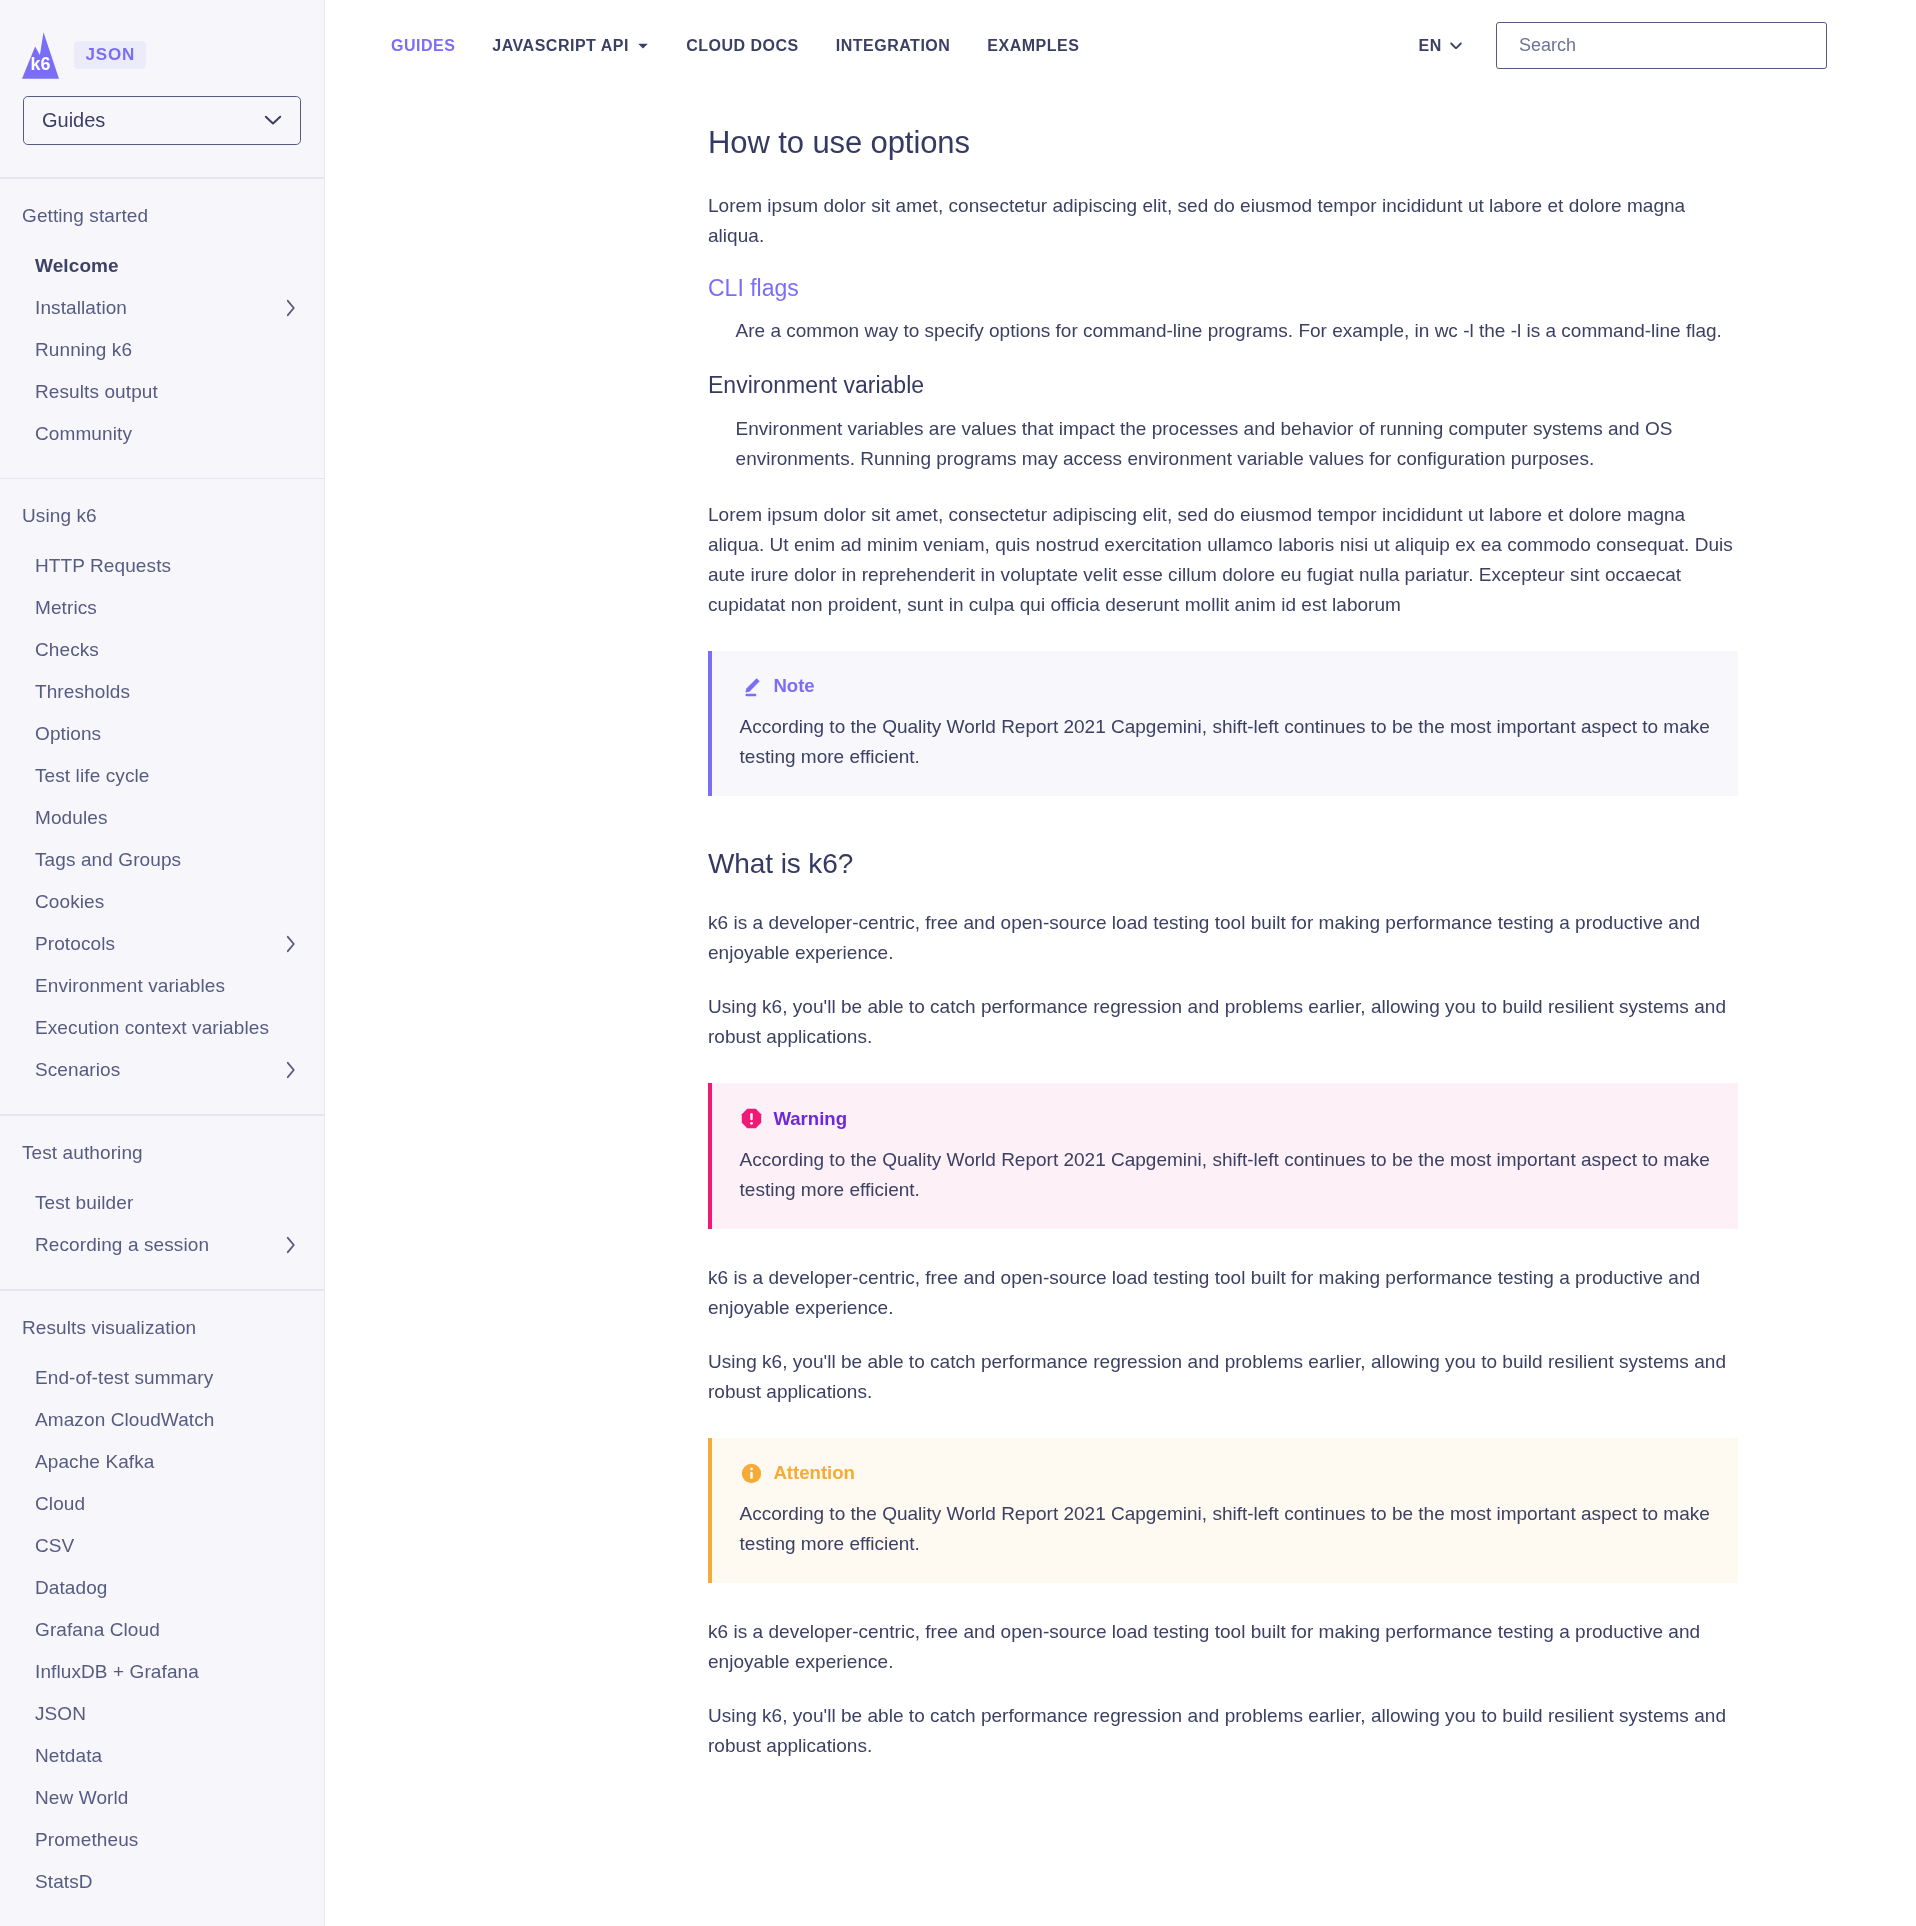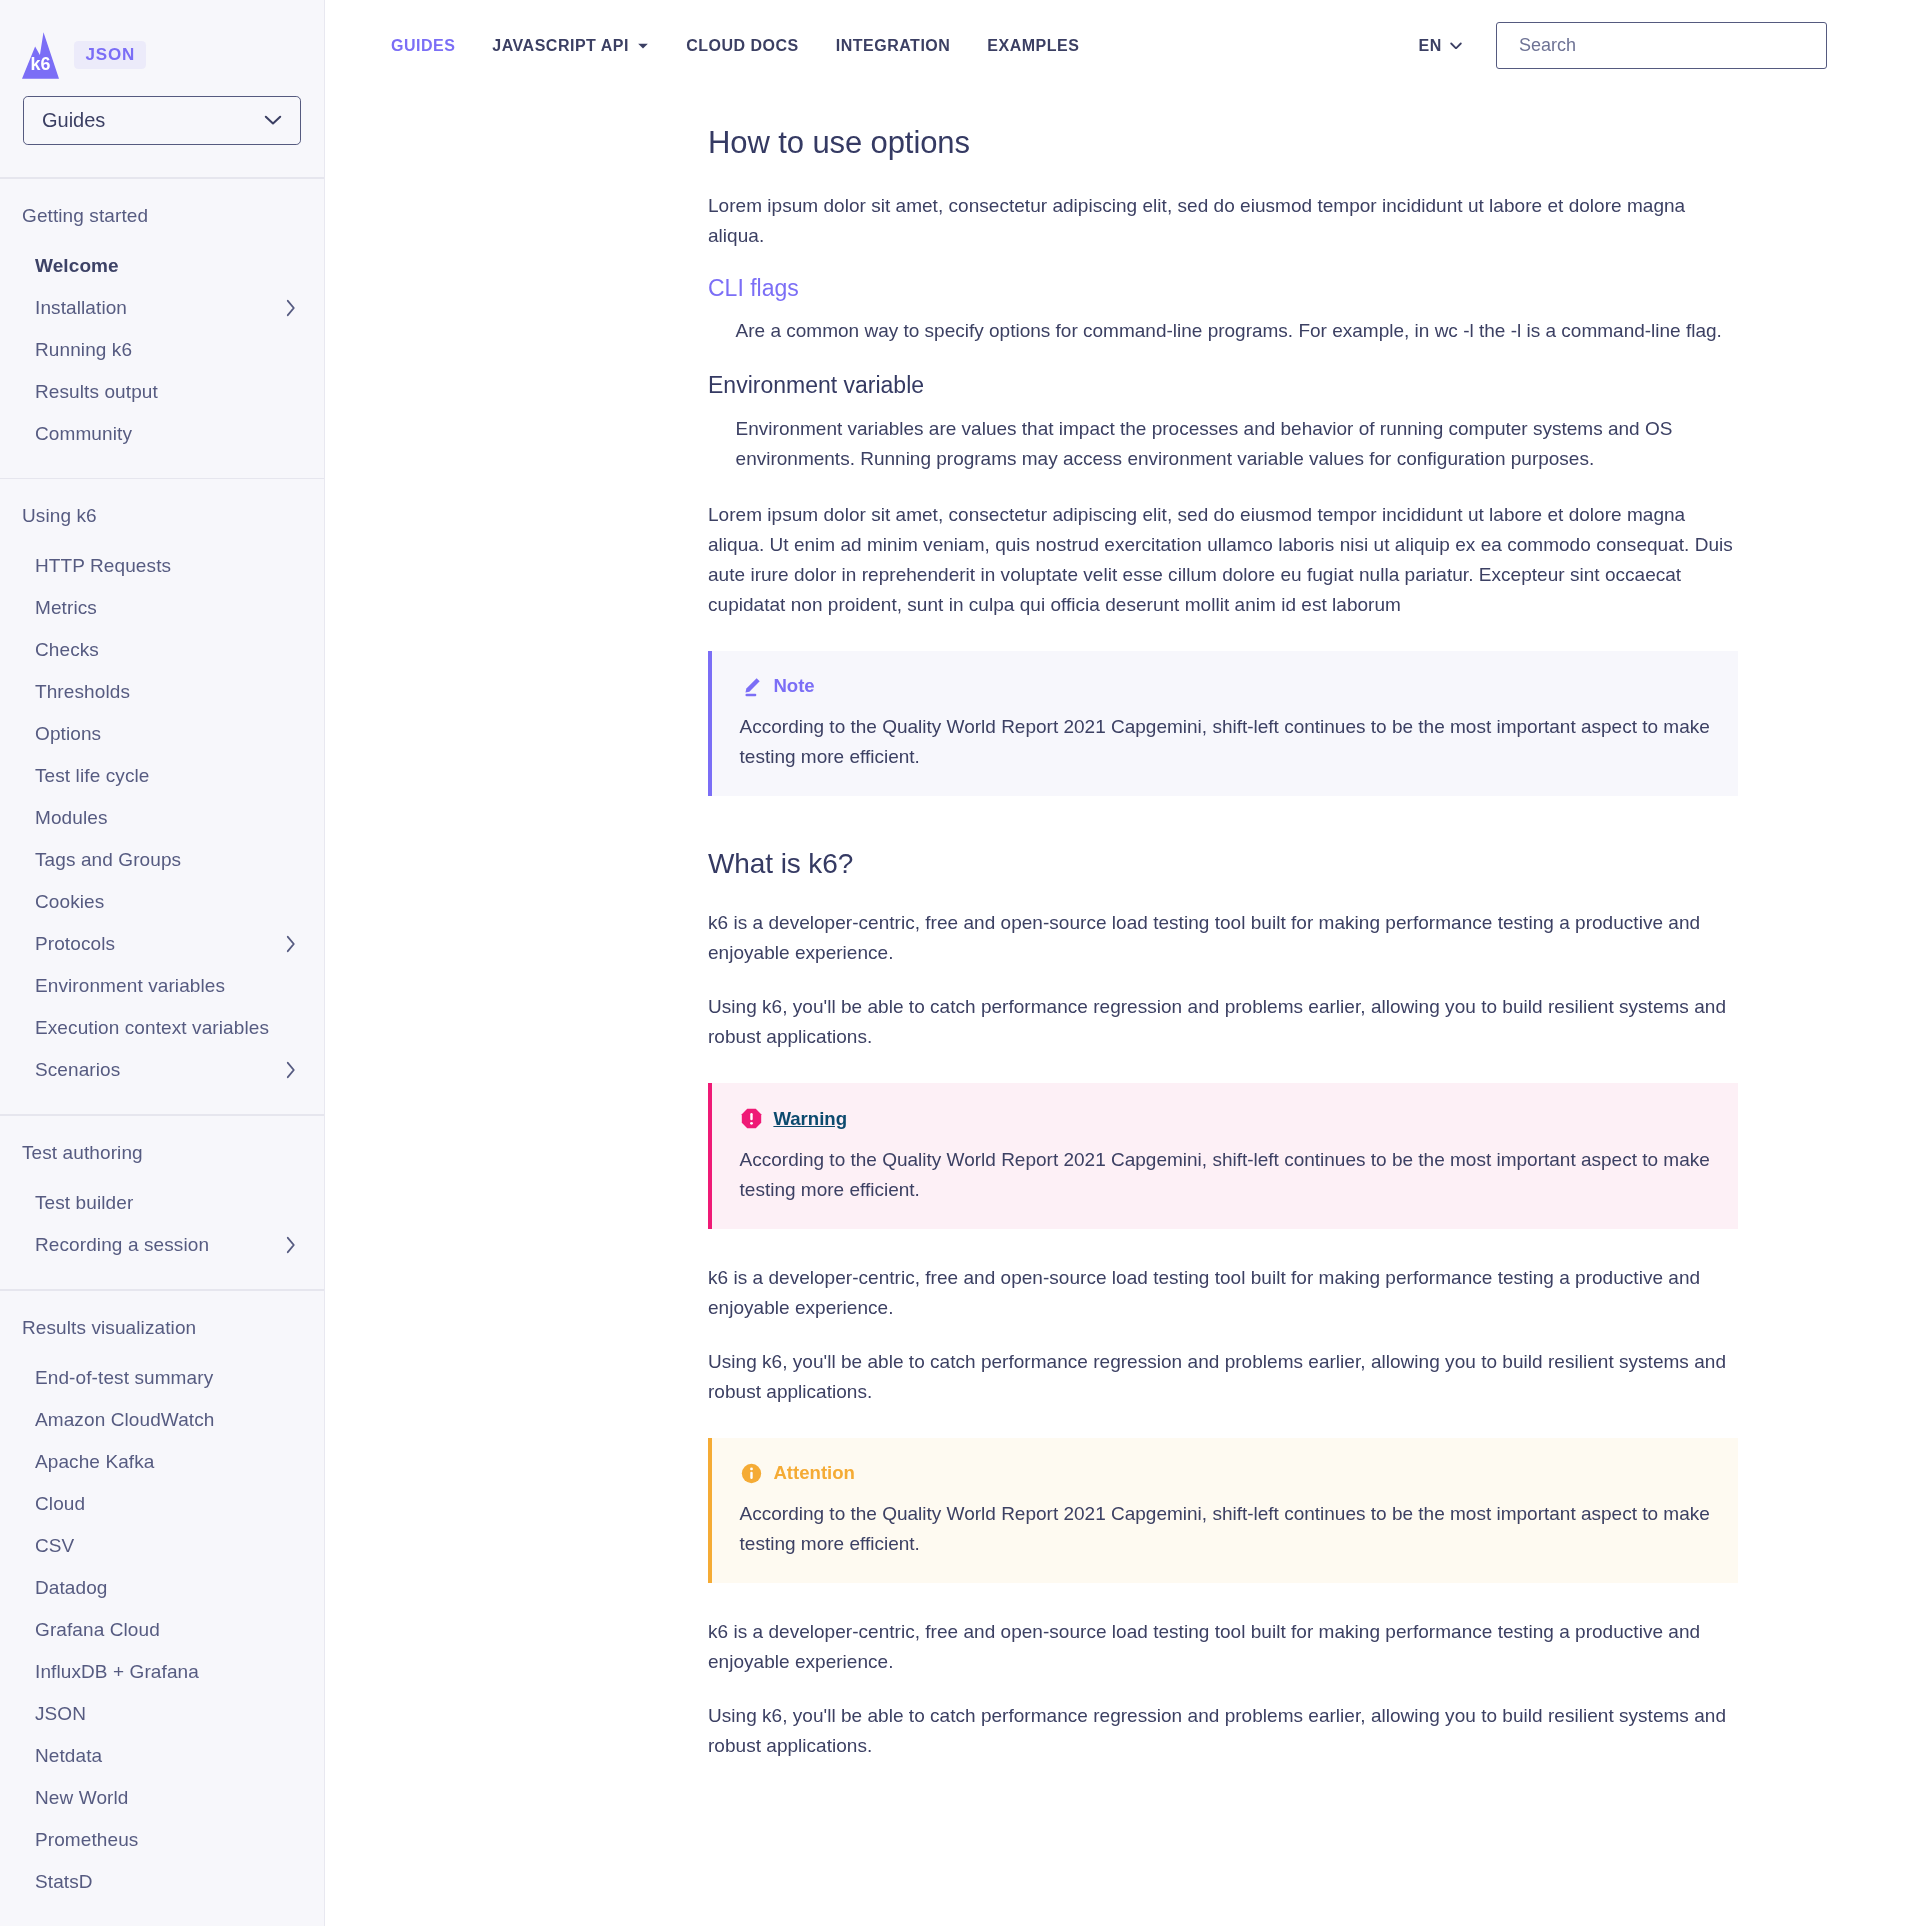--- a/index.html
+++ b/index.html
@@ -158,21 +158,21 @@
     font-size: 18.6px; font-weight: bold; margin-bottom: 14.4px;
   }
   .callout-body { font-size: 19px; line-height: 1.58; color: #3c4063; }
   .callout.note {
     background: #f7f7fc; border-left: 4.2px solid #7b6ef6;
   }
   .callout.note .callout-head { color: #7b6ef6; }
   .callout.warning {
     background: #fdf0f6; border-left: 4.2px solid #ef1a76;
   }
-  .callout.warning .callout-head { color: #0c4a6e; text-decoration: underline; }
+  .callout.warning .callout-head { color: #6d28d9; }
   .callout.attention {
     background: #fefaf1; border-left: 4.2px solid #f5ab35;
   }
   .callout.attention .callout-head { color: #f5ab35; }
   .ic { width: 23px; height: 23px; display: block; flex: 0 0 23px; }
 </style>
 </head>
 <body>
 
 <div class="app">

